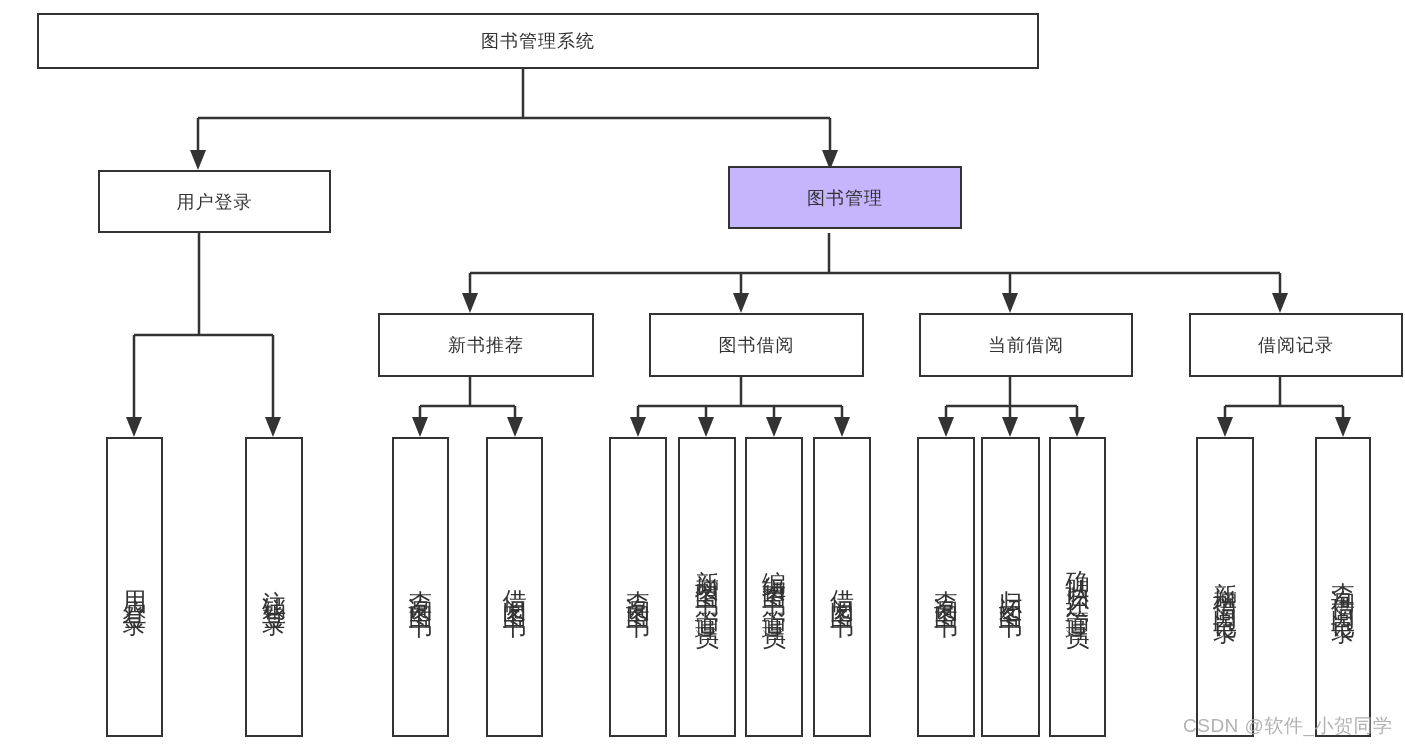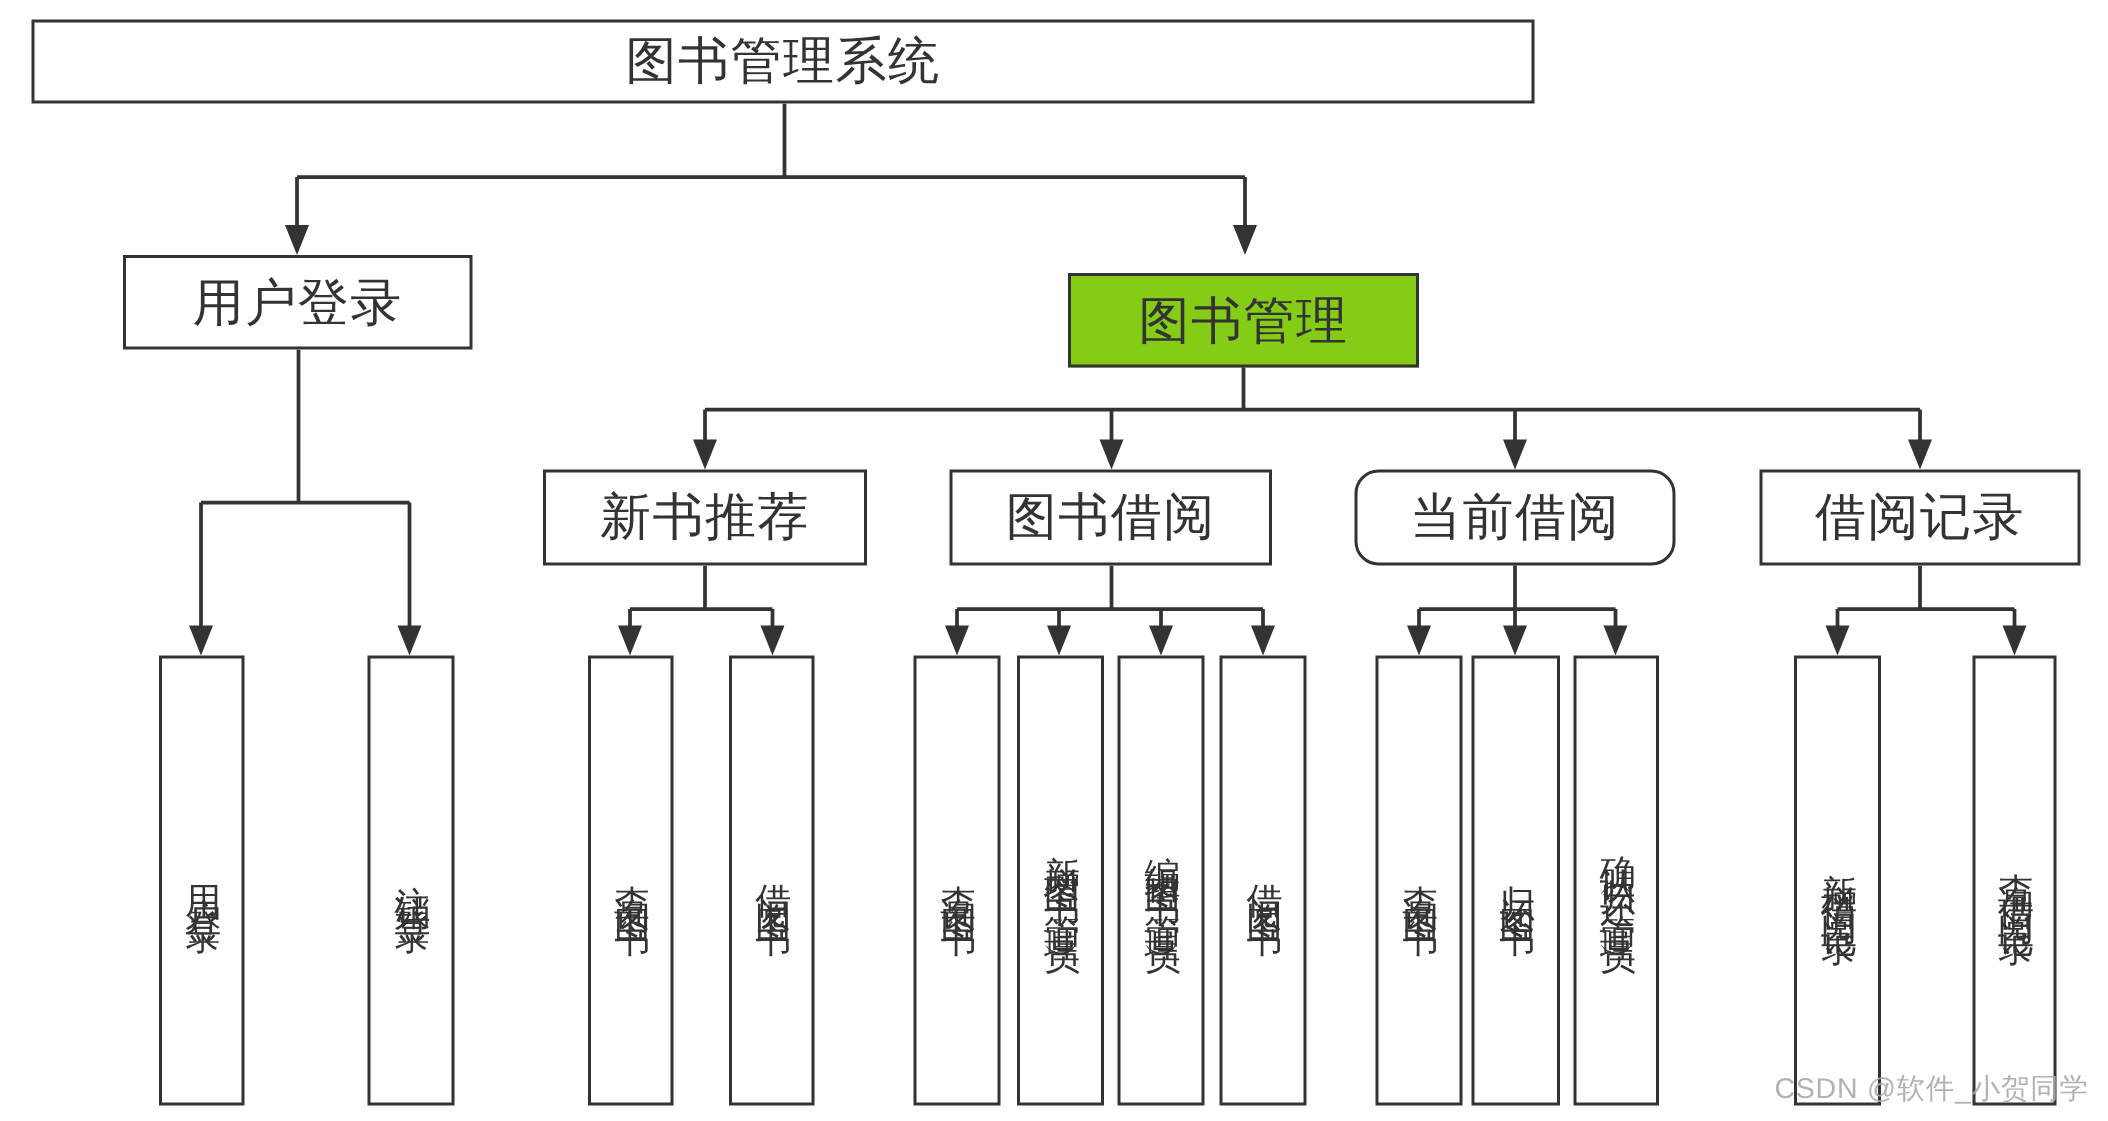--- a/index.html
+++ b/index.html
@@ -24,21 +24,21 @@
     box-sizing: border-box;
     background: #ffffff;
     border: 2.5px solid #333333;
     color: #333333;
     display: flex;
     align-items: center;
     justify-content: center;
     text-align: center;
     z-index: 2;
   }
-  .h-label { font-size: 34px; letter-spacing: 1px; white-space: nowrap; }
+  .h-label { font-size: 18px; letter-spacing: 1px; white-space: nowrap; margin-left: 16px; }
   .leaf {
     writing-mode: vertical-lr;
     text-orientation: mixed;
     font-size: 24px;
     letter-spacing: 8px;
     line-height: 1;
   }
   .watermark {
     position: absolute;
     left: 1183px; top: 713px;
@@ -81,25 +81,25 @@
       <polygon points="1002,417 1018,417 1010,437"></polygon>
       <polygon points="1069,417 1085,417 1077,437"></polygon>
       <polygon points="1217,417 1233,417 1225,437"></polygon>
       <polygon points="1335,417 1351,417 1343,437"></polygon>
     </g>
   </svg>
 
   <div class="box h-label" style="left: 21px; top: 13px; width: 1002px; height: 56px; border-color: rgb(51, 51, 51); background: rgb(255, 255, 255); color: rgb(51, 51, 51);">图书管理系统</div>
 
   <div class="box h-label" style="left: 82px; top: 170px; width: 233px; height: 63px; border-color: rgb(51, 51, 51); background: rgb(255, 255, 255); color: rgb(51, 51, 51);">用户登录</div>
-  <div class="box h-label" style="left: 712px; top: 182px; width: 234px; height: 63px; border-color: rgb(51, 51, 51); background: #84cc16; color: rgb(51, 51, 51);">图书管理</div>
+  <div class="box h-label" style="left: 712px; top: 166px; width: 234px; height: 63px; border-color: rgb(51, 51, 51); background: #c4b5fd; color: rgb(51, 51, 51);">图书管理</div>
 
   <div class="box h-label" style="left: 633px; top: 313px; width: 215px; height: 64px; border-color: rgb(51, 51, 51); background: rgb(255, 255, 255); color: rgb(51, 51, 51);">图书借阅</div>
   <div class="box h-label" style="left: 362px; top: 313px; width: 216px; height: 64px; border-color: rgb(51, 51, 51); background: rgb(255, 255, 255); color: rgb(51, 51, 51);">新书推荐</div>
-  <div class="box h-label" style="left: 903px; top: 313px; width: 214px; height: 64px; border-color: rgb(51, 51, 51); background: rgb(255, 255, 255); color: rgb(51, 51, 51); border-radius: 16px;">当前借阅</div>
+  <div class="box h-label" style="left: 903px; top: 313px; width: 214px; height: 64px; border-color: rgb(51, 51, 51); background: rgb(255, 255, 255); color: rgb(51, 51, 51);">当前借阅</div>
   <div class="box h-label" style="left: 1173px; top: 313px; width: 214px; height: 64px; border-color: rgb(51, 51, 51); background: rgb(255, 255, 255); color: rgb(51, 51, 51);">借阅记录</div>
 
   <div class="box leaf" style="left: 106px; top: 437px; width: 57px; height: 300px; border-color: rgb(51, 51, 51); background: rgb(255, 255, 255); color: rgb(51, 51, 51);">用户登录</div>
   <div class="box leaf" style="left: 245px; top: 437px; width: 58px; height: 300px; border-color: rgb(51, 51, 51); background: rgb(255, 255, 255); color: rgb(51, 51, 51);">注销登录</div>
 
   <div class="box leaf" style="left: 392px; top: 437px; width: 57px; height: 300px; border-color: rgb(51, 51, 51); background: rgb(255, 255, 255); color: rgb(51, 51, 51);">查询图书</div>
   <div class="box leaf" style="left: 486px; top: 437px; width: 57px; height: 300px; border-color: rgb(51, 51, 51); background: rgb(255, 255, 255); color: rgb(51, 51, 51);">借阅图书</div>
 
   <div class="box leaf" style="left: 609px; top: 437px; width: 58px; height: 300px; border-color: rgb(51, 51, 51); background: rgb(255, 255, 255); color: rgb(51, 51, 51);">查询图书</div>
   <div class="box leaf" style="left: 678px; top: 437px; width: 58px; height: 300px; border-color: rgb(51, 51, 51); background: rgb(255, 255, 255); color: rgb(51, 51, 51);">新增图书（管理员）</div>

